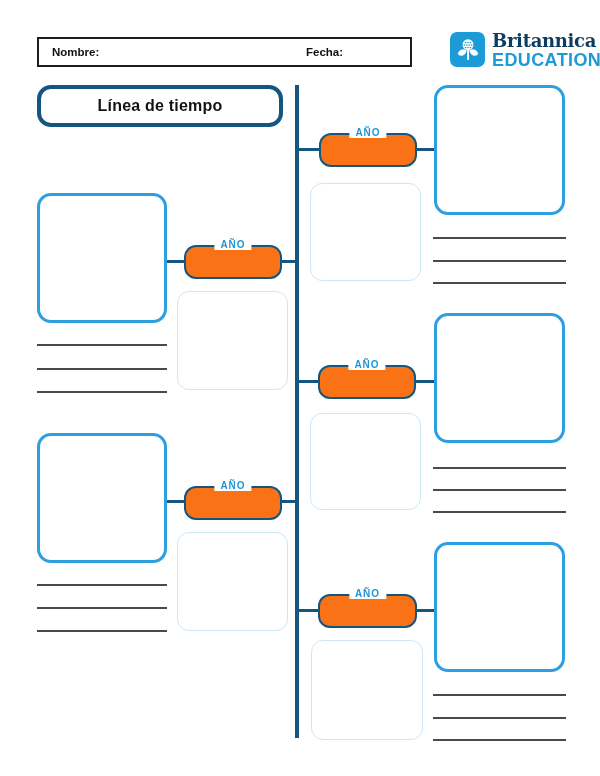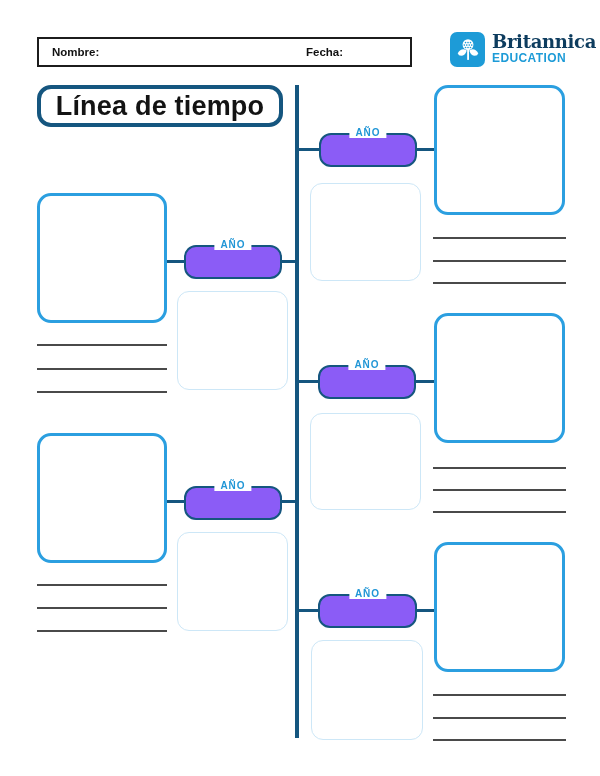--- a/index.html
+++ b/index.html
@@ -21,38 +21,38 @@
   .logo-icon {
     width:35px; height:35px; background:#1d9bd7; border-radius:7px;
     display:flex; align-items:center; justify-content:center;
   }
   .logo-text { margin-left:7px; display:flex; flex-direction:column; justify-content:center; }
   .brand-name {
     font-family:"DejaVu Serif", serif; font-weight:bold; font-size:18px;
     color:#0d3c5e; line-height:1.05; letter-spacing:-0.3px;
   }
   .brand-div {
-    font-weight:bold; font-size:12px; color:#1d9bd7; letter-spacing:0.4px; line-height:1.1;
+    font-weight:bold; font-size:18px; color:#1d9bd7; letter-spacing:0.4px; line-height:1.1;
   }
   
   .titlebox {
     position:absolute; left:37px; top:85px; width:246px; height:42px;
     border:4px solid #15567f; border-radius:14px;
     display:flex; align-items:center; justify-content:center;
   }
-  .titlebox span { font-weight:bold; font-size:27px; color:#131313; letter-spacing:0.2px; }
+  .titlebox span { font-weight:bold; font-size:16px; color:#131313; letter-spacing:0.2px; }
   
   .vline { position:absolute; left:295px; top:85px; width:4px; height:653px; background:#15567f; }
   .conn { position:absolute; height:3px; background:#15567f; }
   
   .img-box {
     position:absolute; border:3px solid #2b9fe0; border-radius:14px; background:#fff;
   }
   .pill {
-    position:absolute; border:2.5px solid #15567f; border-radius:12px; background:#8b5cf6;
+    position:absolute; border:2.5px solid #15567f; border-radius:12px; background:#f97316;
   }
   .pill-label {
     position:absolute; top:-8px; left:50%; transform:translateX(-50%);
     background:#ffffff; padding:0 6px; font-weight:bold; font-size:10px;
     letter-spacing:1px; color:#2196d6; white-space:nowrap;
   }
   .note {
     position:absolute; border:1.5px solid #cde7f7; border-radius:12px; background:#fff;
   }
   .wline { position:absolute; height:2px; background:#4a4a4a; }

